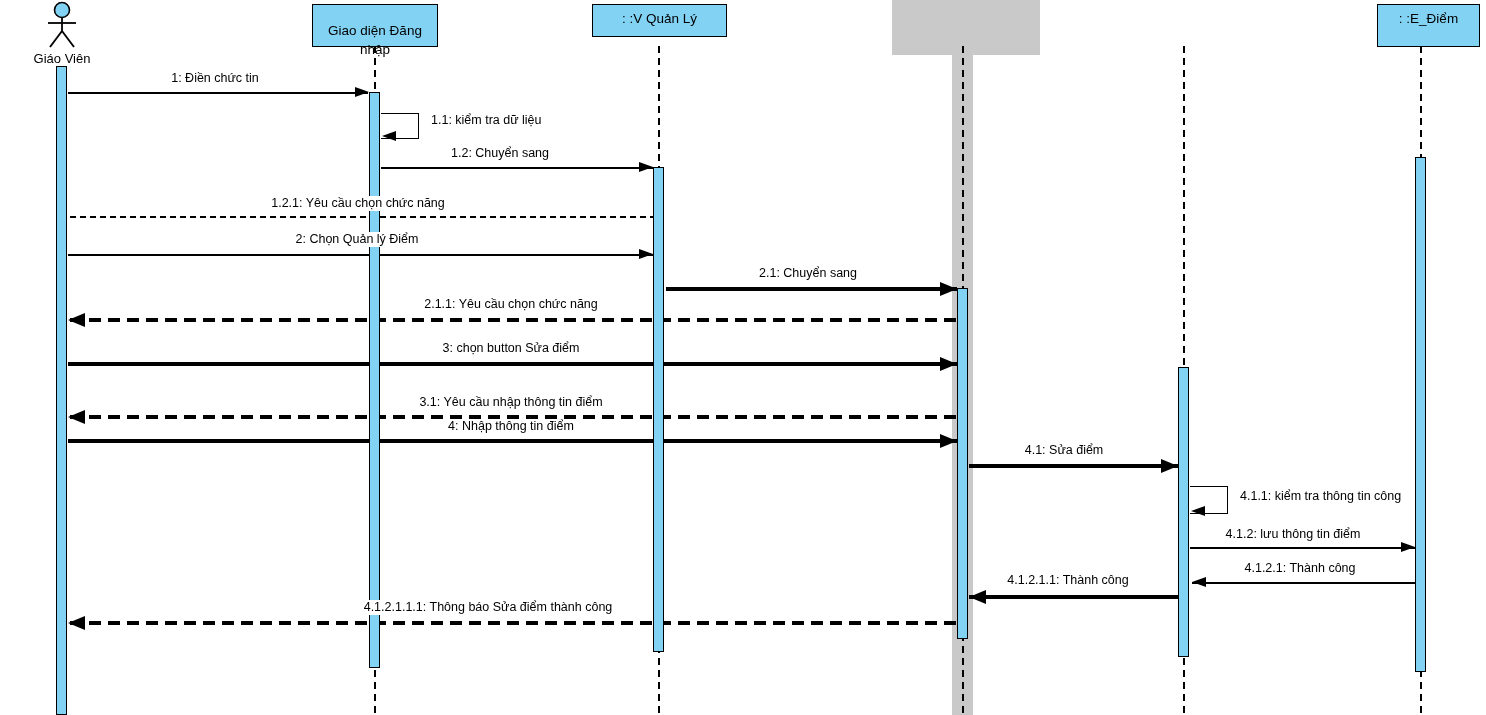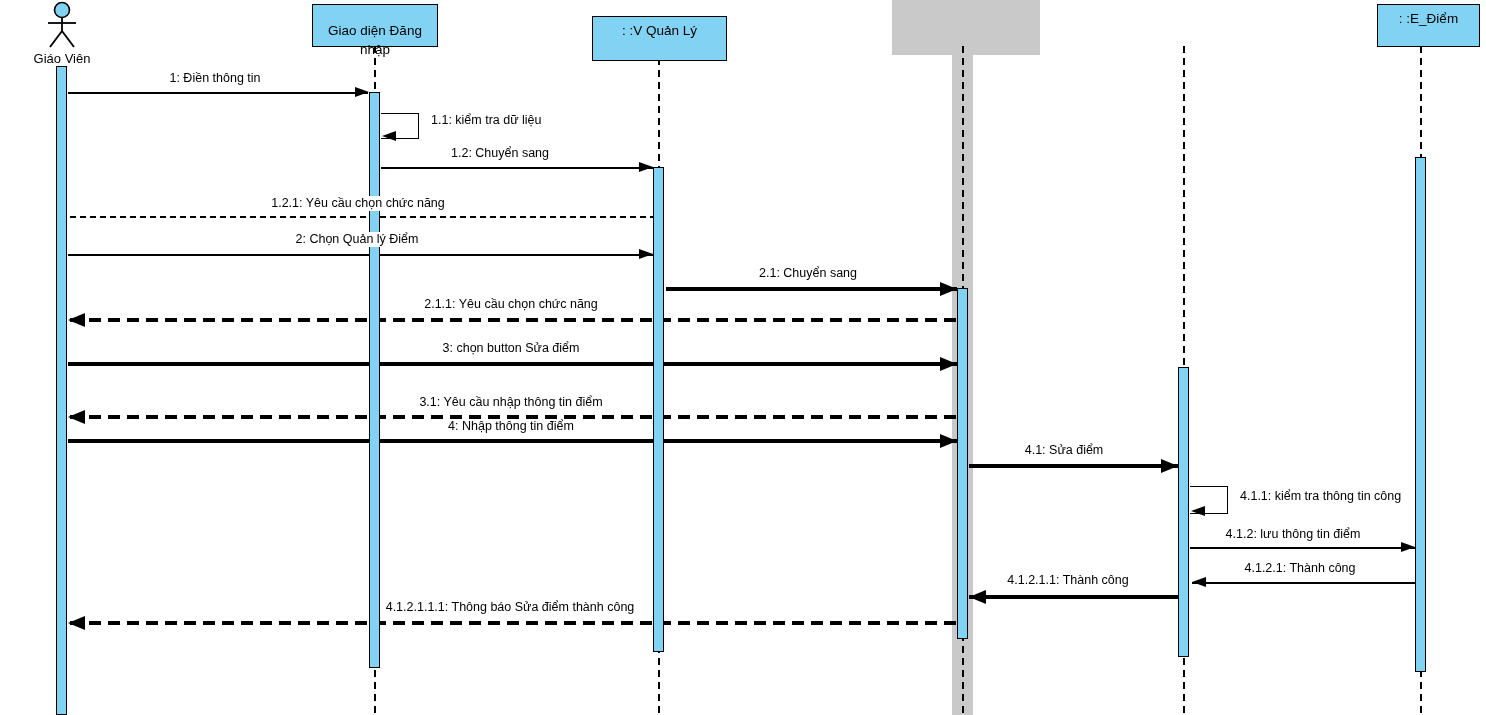--- a/index.html
+++ b/index.html
@@ -80,39 +80,39 @@
   <div class="head hr-b" style="left:940px;top:357px;"></div>
   <div class="head hl-b" style="left:68px;top:410px;"></div>
   <div class="head hr-b" style="left:940px;top:434px;"></div>
   <div class="head hr-b" style="left:1161px;top:459px;"></div>
   <div class="head hl-t" style="left:1191px;top:506px;"></div>
   <div class="head hr-t" style="left:1401px;top:542px;"></div>
   <div class="head hl-t" style="left:1192px;top:577px;"></div>
   <div class="head hl-b" style="left:969px;top:590px;"></div>
   <div class="head hl-b" style="left:68px;top:616px;"></div>
 
-  <div class="mlabel ctr" style="left:215px;top:71px;">1: Điền thông tin</div>
+  <div class="mlabel ctr" style="left:215px;top:71px;">1: Điền chức tin</div>
   <div class="mlabel" style="left:428px;top:113px;">1.1: kiểm tra dữ liệu</div>
   <div class="mlabel ctr" style="left:500px;top:146px;">1.2: Chuyển sang</div>
   <div class="mlabel ctr" style="left:358px;top:196px;">1.2.1: Yêu cầu chọn chức năng</div>
   <div class="mlabel ctr" style="left:357px;top:232px;">2: Chọn Quản lý Điểm</div>
   <div class="mlabel ctr" style="left:808px;top:266px;">2.1: Chuyển sang</div>
   <div class="mlabel ctr" style="left:511px;top:297px;">2.1.1: Yêu cầu chọn chức năng</div>
   <div class="mlabel ctr" style="left:511px;top:341px;">3: chọn button Sửa điểm</div>
   <div class="mlabel ctr" style="left:511px;top:395px;">3.1: Yêu cầu nhập thông tin điểm</div>
   <div class="mlabel ctr" style="left:511px;top:419px;">4: Nhập thông tin điểm</div>
   <div class="mlabel ctr" style="left:1064px;top:443px;">4.1: Sửa điểm</div>
   <div class="mlabel" style="left:1237px;top:489px;">4.1.1: kiểm tra thông tin công</div>
   <div class="mlabel ctr" style="left:1293px;top:527px;">4.1.2: lưu thông tin điểm</div>
   <div class="mlabel ctr" style="left:1300px;top:561px;">4.1.2.1: Thành công</div>
   <div class="mlabel ctr" style="left:1068px;top:573px;">4.1.2.1.1: Thành công</div>
-  <div class="mlabel ctr" style="left:510px;top:600px;">4.1.2.1.1.1: Thông báo Sửa điểm thành công</div>
+  <div class="mlabel ctr" style="left:488px;top:600px;">4.1.2.1.1.1: Thông báo Sửa điểm thành công</div>
 
   <div class="hbox" style="left:312px;top:4px;width:126px;height:43px;padding-top:16px;">Giao diện Đăng nhập</div>
-  <div class="hbox" style="left:592px;top:16px;width:135px;height:45px;">: :V Quản Lý</div>
+  <div class="hbox" style="left:592px;top:4px;width:135px;height:33px;">: :V Quản Lý</div>
   <div class="hbox" style="left:1377px;top:4px;width:103px;height:43px;">: :E_Điểm</div>
 
   <svg class="actor-svg" style="left:40px;top:0;" width="45" height="50" viewBox="0 0 45 50">
     <circle cx="22" cy="10" r="7.5" fill="#82d2f4" stroke="#000" stroke-width="1.6"></circle>
     <line x1="22" y1="17.5" x2="22" y2="31" stroke="#000" stroke-width="1.8"></line>
     <line x1="8" y1="23" x2="36" y2="23" stroke="#000" stroke-width="1.8"></line>
     <line x1="22" y1="31" x2="10" y2="47" stroke="#000" stroke-width="1.8"></line>
     <line x1="22" y1="31" x2="34" y2="47" stroke="#000" stroke-width="1.8"></line>
   </svg>
   <div class="actor-label" style="left:62px;top:51px;">Giáo Viên</div>

